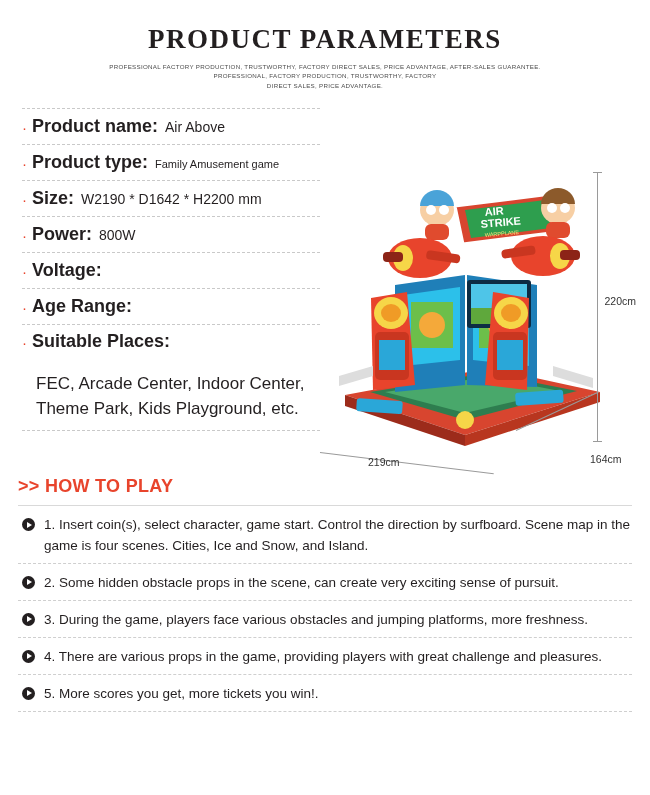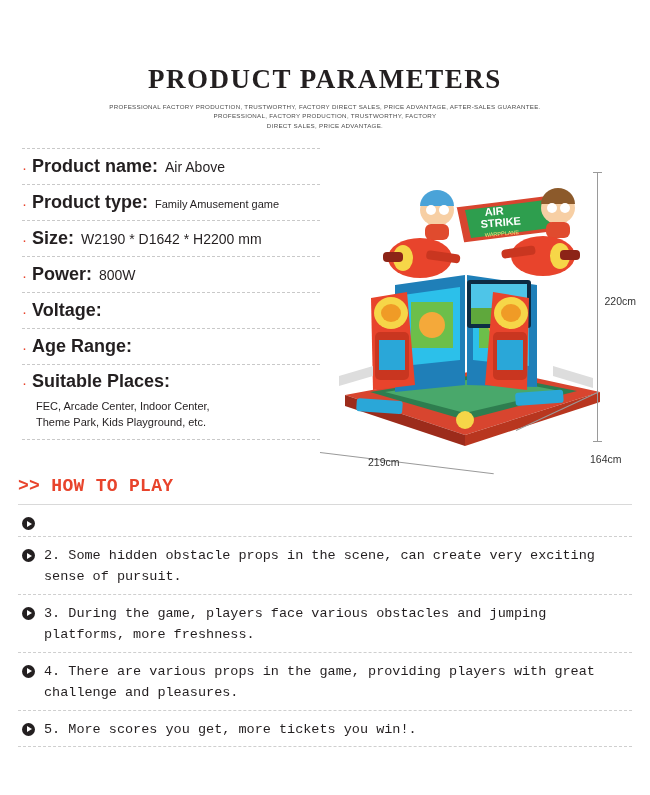--- a/index.html
+++ b/index.html
@@ -14,21 +14,20 @@
     font-family: "Liberation Sans", sans-serif;
     color: #231f20;
     position: relative;
     overflow: hidden;
   }
 
   
   .header {
     text-align: center;
     padding-top: 24px;
-    margin-top: 40px;
   }
   .header-title {
     font-size: 27px;
     letter-spacing: 1.5px;
     font-family: "Liberation Serif", serif;
     font-weight: bold;
     color: #231f20;
   }
   .header-sub {
     margin-top: 7px;
@@ -74,24 +73,24 @@
     line-height: 1.35;
   }
   .spec-value.big { font-size: 14px; }
   .spec-value .l2 { display: block; }
   .spec-block {
     padding: 6px 0 8px 0;
     border-bottom: 1px dashed #c9c9c9;
   }
   .spec-block .head { display: flex; align-items: baseline; }
   .spec-block .body {
-    font-size: 11px;
+    font-size: 17px;
     line-height: 1.5;
     padding-left: 14px;
-    margin-top: 6px;
+    margin-top: 19px;
   }
 
   
   .product-area {
     position: absolute;
     left: 300px;
     top: 160px;
     width: 340px;
     height: 330px;
   }
@@ -164,21 +163,20 @@
     color: #333;
     margin-left: 32px;
   }
 
   
   .howto {
     position: absolute;
     left: 18px;
     top: 476px;
     width: 614px;
-    font-family: Liberation Mono, monospace;
   }
   .howto-title {
     font-size: 18px;
     font-weight: bold;
     color: #e8442c;
     letter-spacing: 0.3px;
   }
   .howto-rule {
     margin-top: 8px;
     border-bottom: 1px solid #d9d9d9;
@@ -369,20 +367,21 @@
   <div class="dim-d"></div>
   <div class="dim-d-label">164cm</div>
 </div>
 
 <div class="howto">
   <div class="howto-title">&gt;&gt; HOW TO PLAY</div>
   <div class="howto-rule"></div>
 
   <div class="step">
     <span class="step-icon"></span>
+    <span class="step-text">1. Insert coin(s), select character, game start. Control the direction by surfboard. Scene map in the game is four scenes. Cities, Ice and Snow, and Island.</span>
   </div>
   <div class="step">
     <span class="step-icon"></span>
     <span class="step-text">2. Some hidden obstacle props in the scene, can create very exciting sense of pursuit.</span>
   </div>
   <div class="step">
     <span class="step-icon"></span>
     <span class="step-text">3. During the game, players face various obstacles and jumping platforms, more freshness.</span>
   </div>
   <div class="step">

